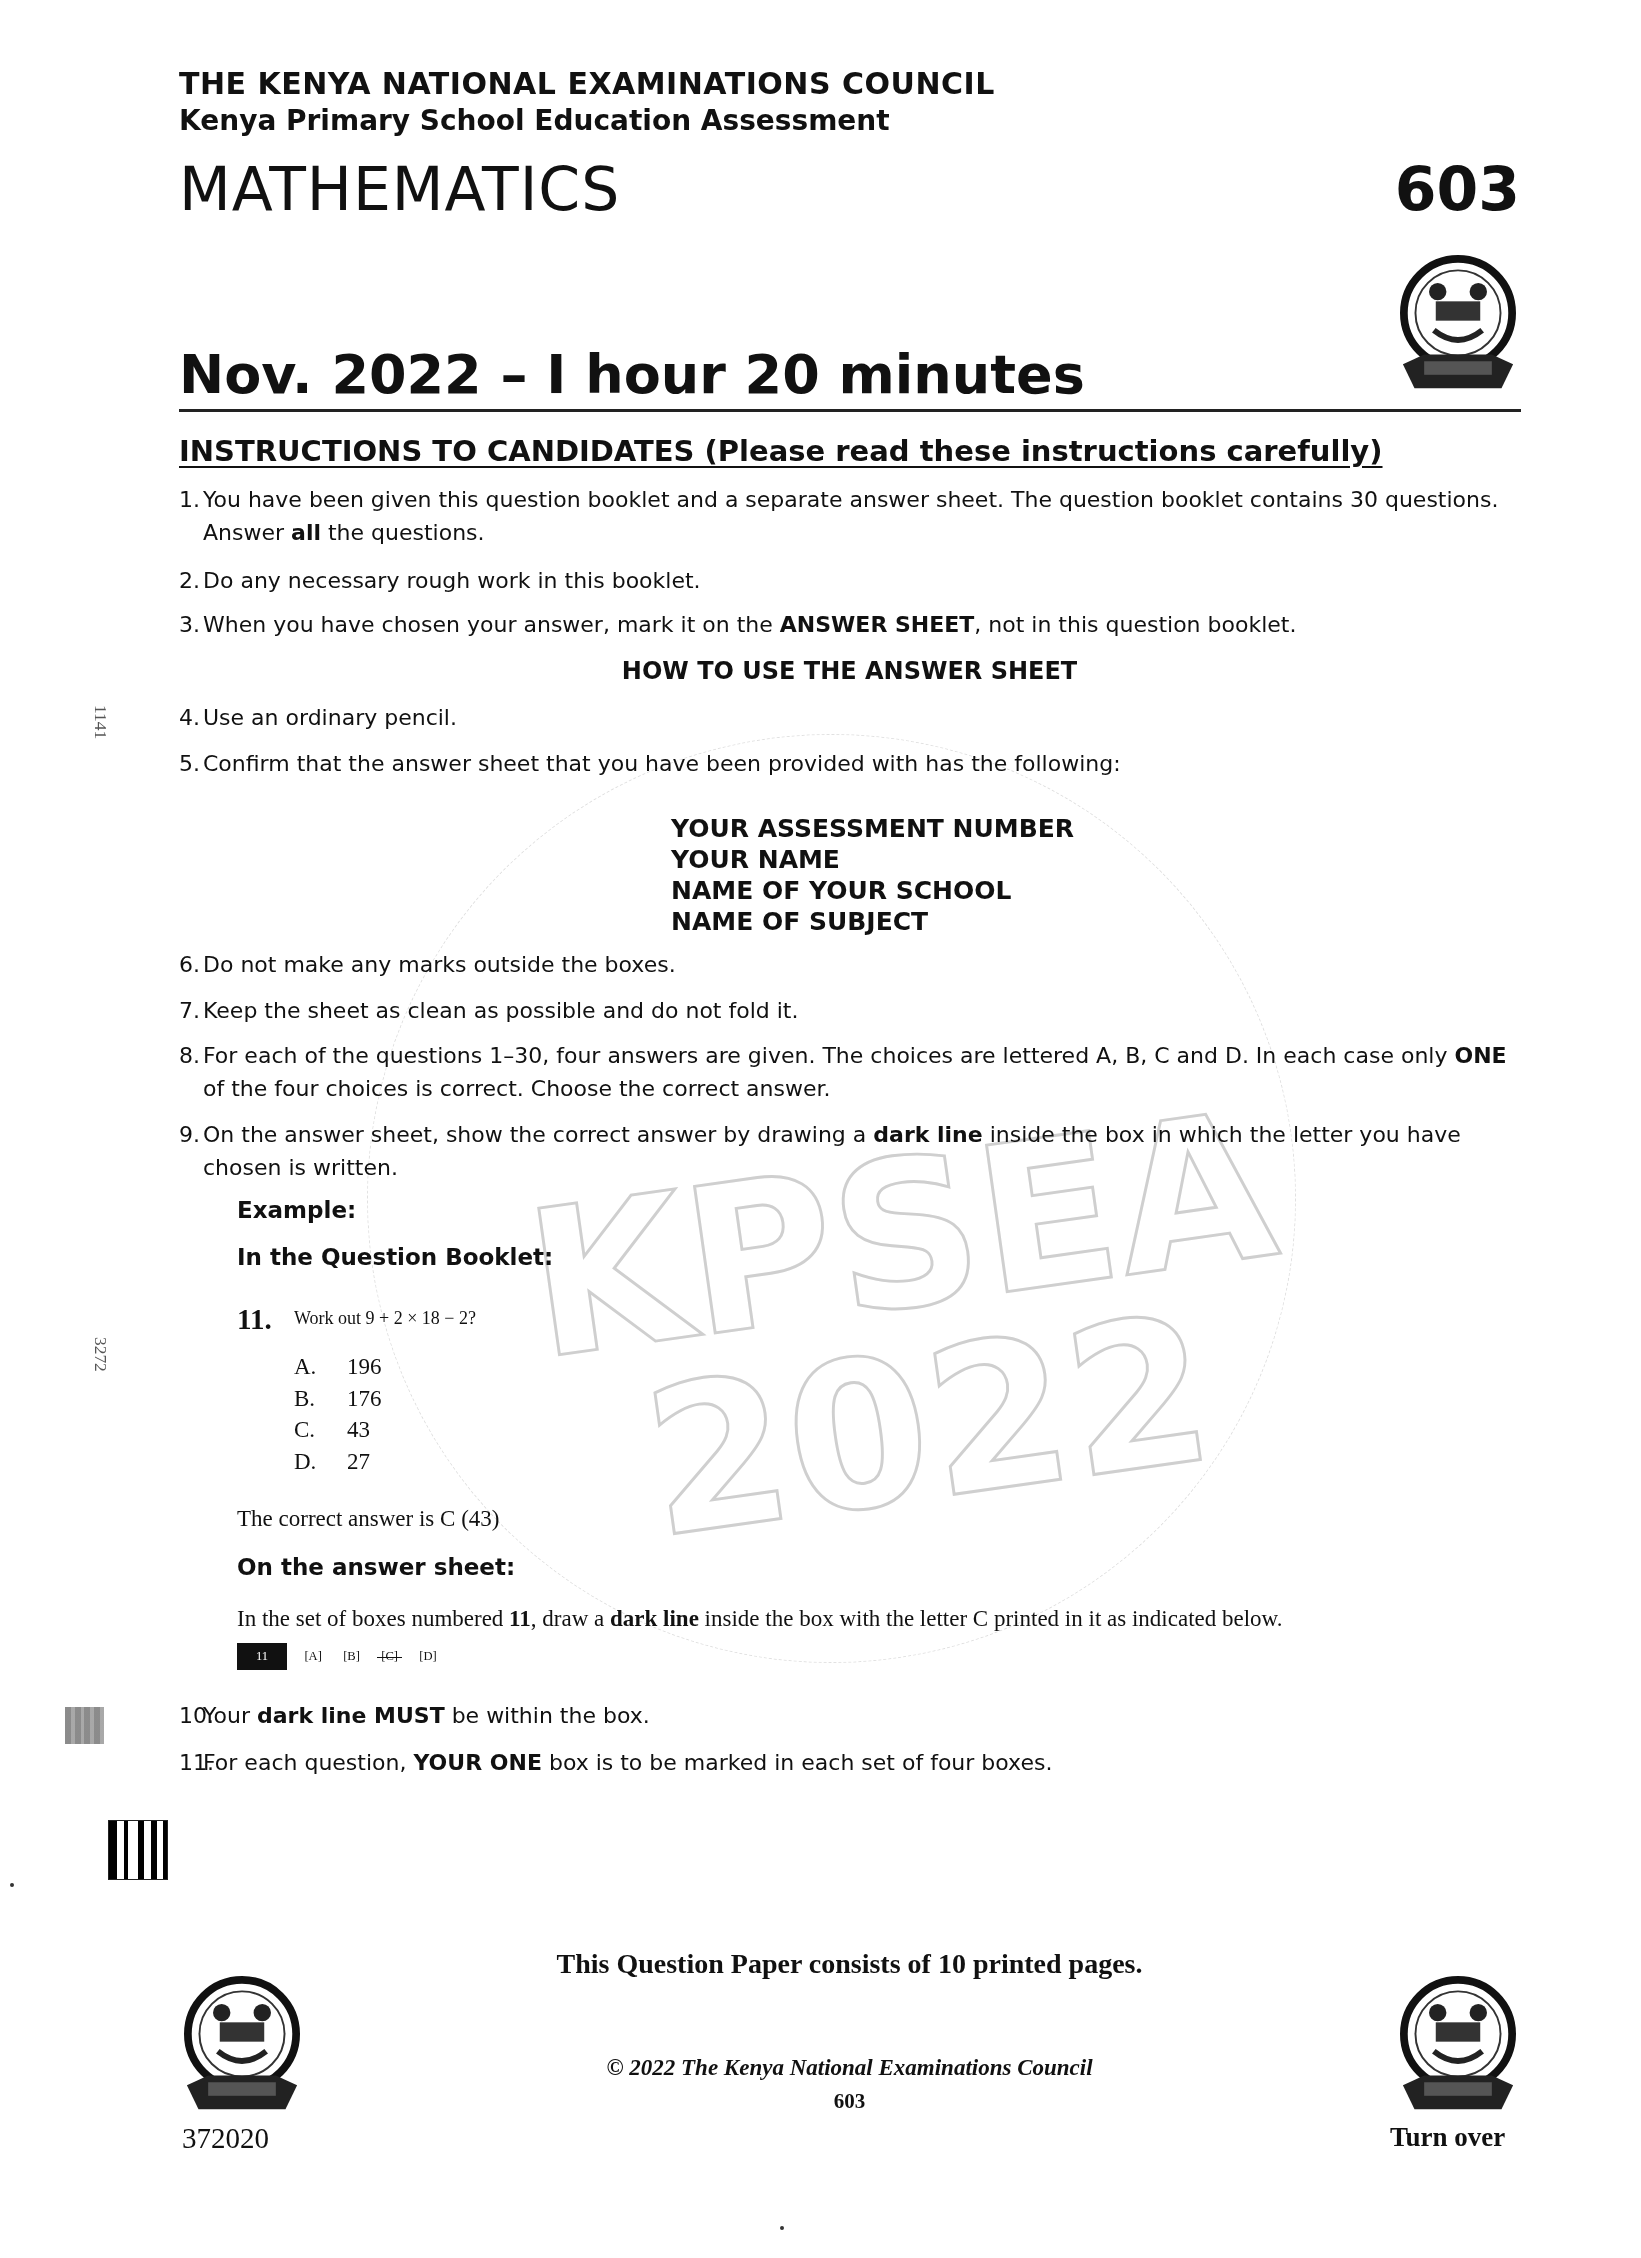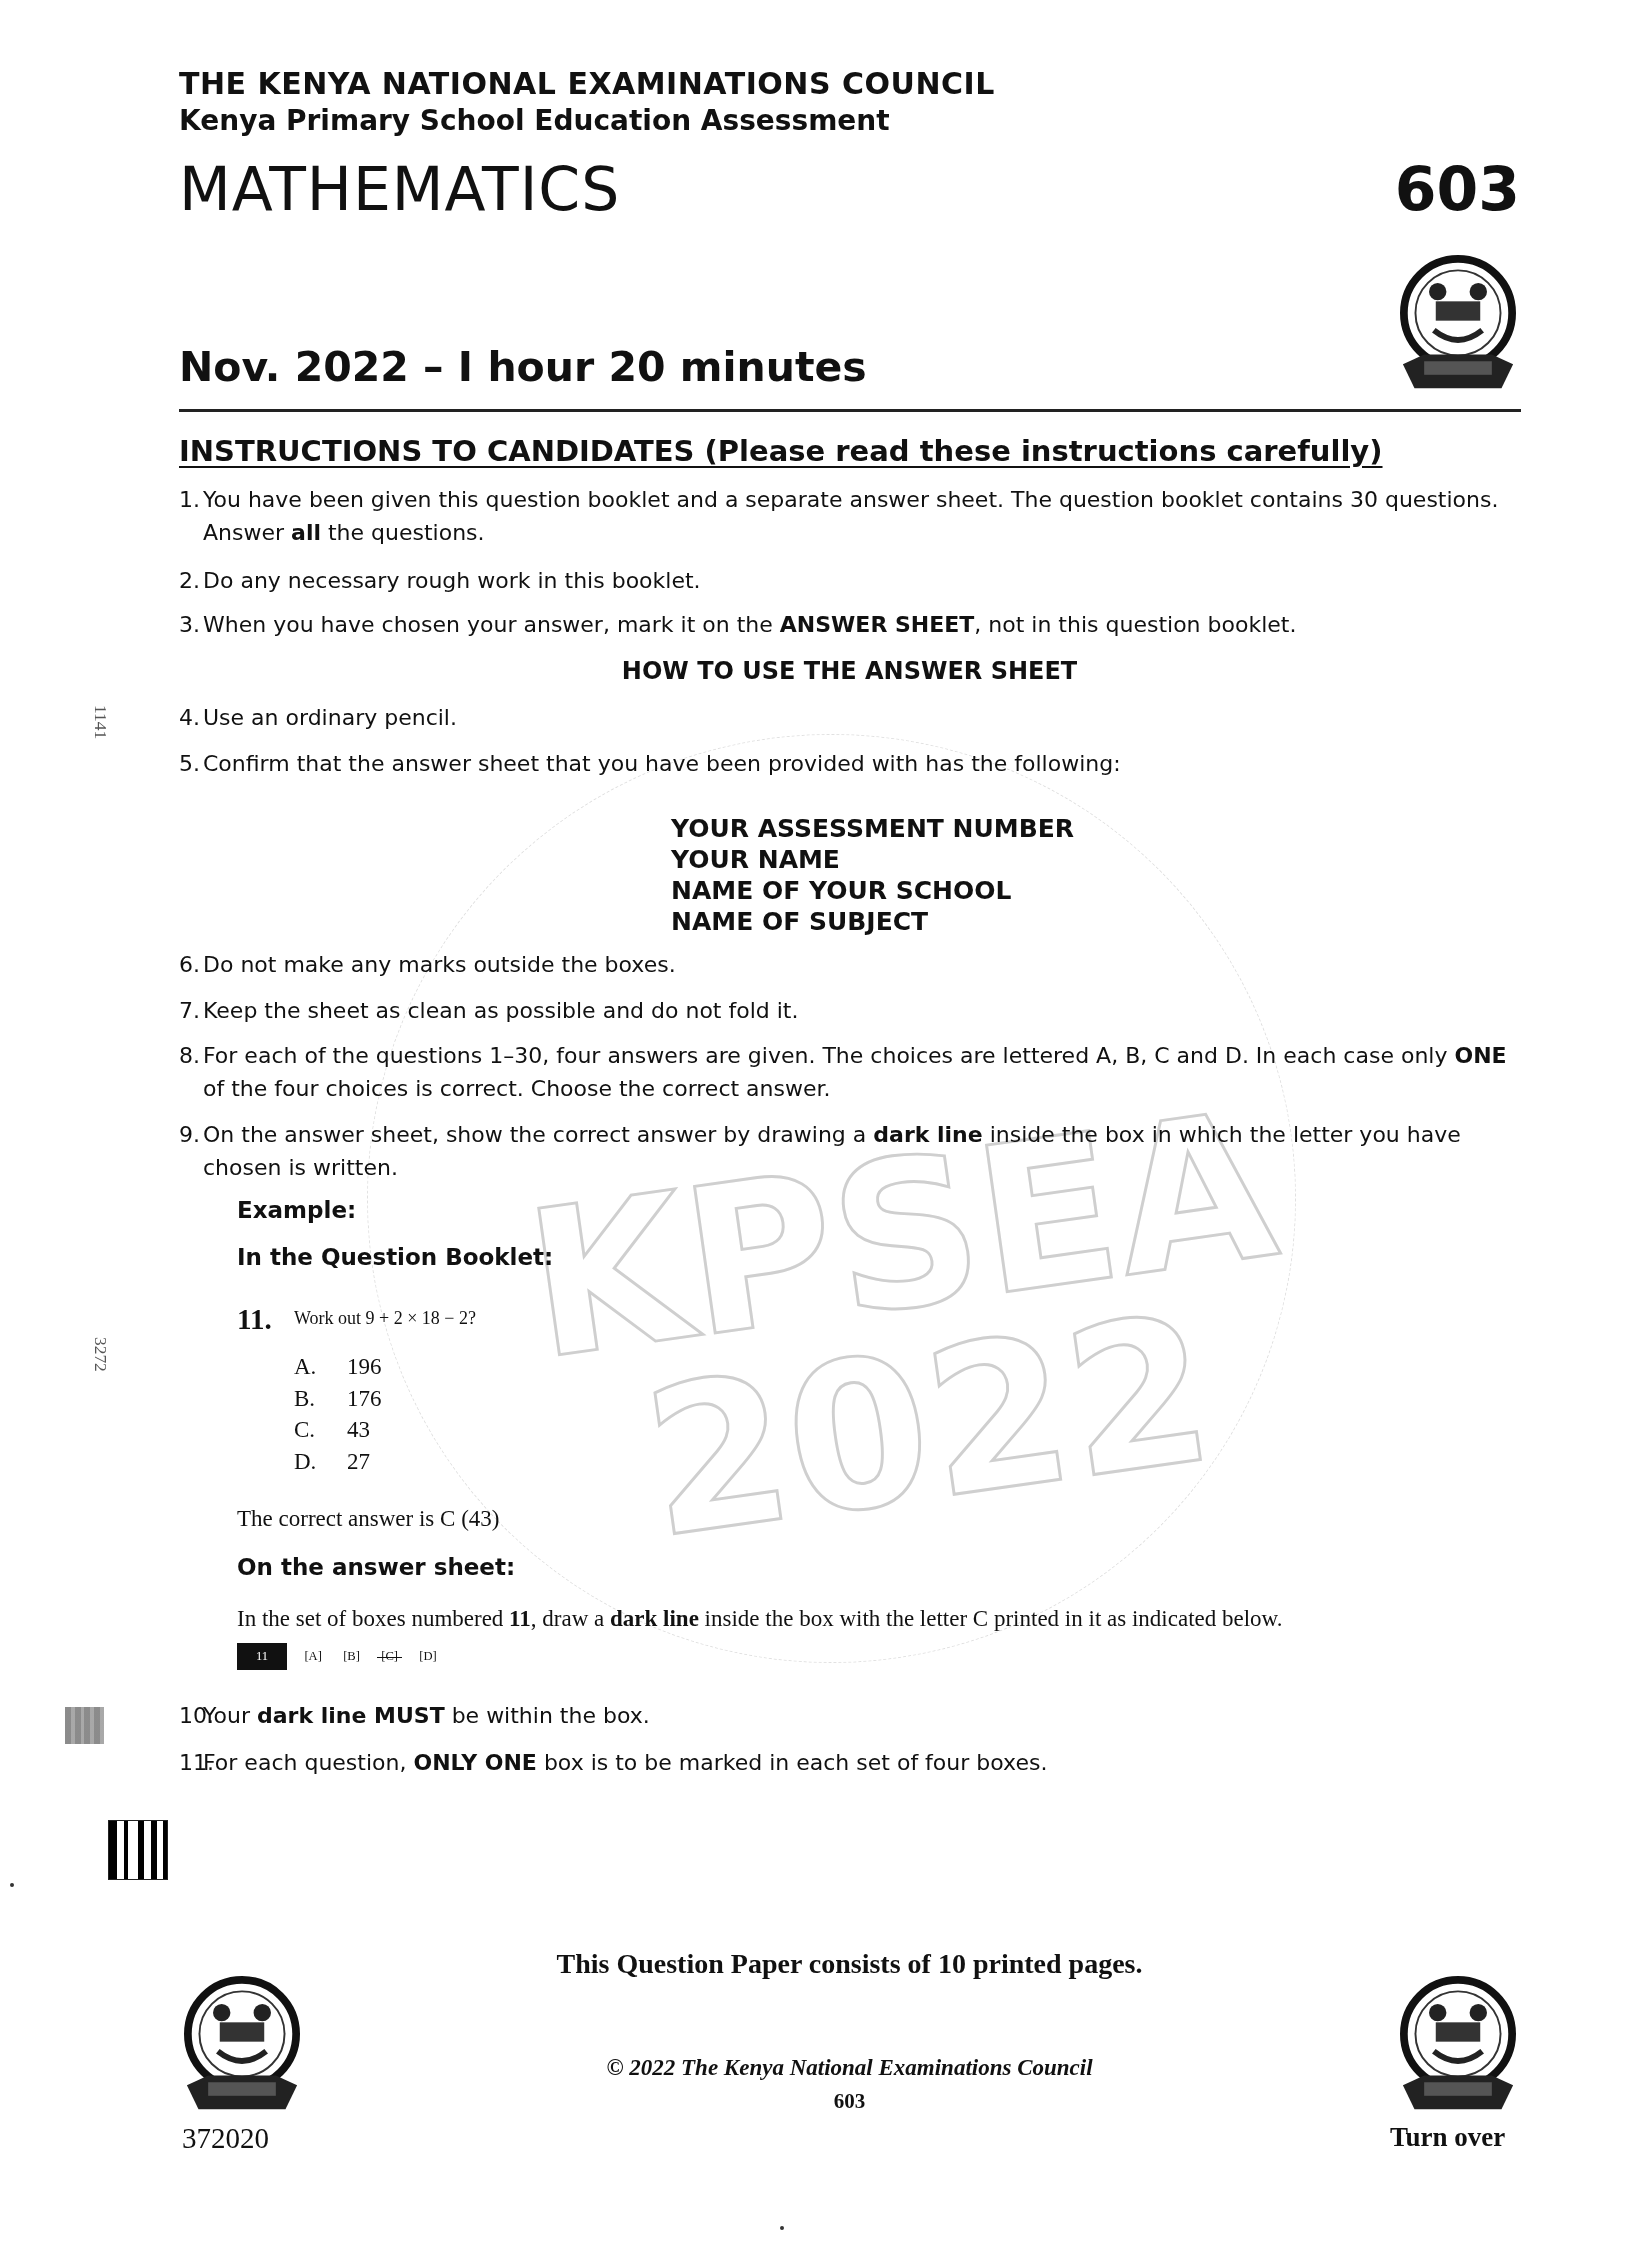--- a/index.html
+++ b/index.html
@@ -3,21 +3,21 @@
 <meta charset="utf-8">
 <style>
   html, body { margin: 0; padding: 0; background: #ffffff; }
   body { width: 1641px; height: 2258px; position: relative; overflow: hidden; color: #111; font-family: "DejaVu Sans", sans-serif; }
   .abs { position: absolute; }
 
   .council { left: 179px; top: 66px; font-size: 30px; font-weight: bold; letter-spacing: 0.5px; }
   .assess { left: 179px; top: 104px; font-size: 28px; font-weight: bold; }
   .subject { left: 179px; top: 154px; font-size: 60px; font-weight: normal; letter-spacing: 1px; }
   .code { right: 121px; top: 154px; font-size: 60px; font-weight: bold; }
-  .datetime { left: 179px; top: 343px; font-size: 41px; font-weight: bold; }
+  .datetime { left: 179px; top: 343px; font-size: 54px; font-weight: bold; }
   .rule { left: 179px; top: 409px; width: 1342px; height: 2.9px; background: #222; }
 
   .logo { width: 126px; height: 145px; }
   .logo-top { left: 1395px; top: 253px; }
   .logo-bl { left: 179px; top: 1974px; }
   .logo-br { left: 1395px; top: 1974px; }
 
   .instr-head { left: 179px; top: 434px; font-size: 29px; font-weight: bold; text-decoration: underline; text-underline-offset: 4.8px; }
 
   .item { position: absolute; left: 179px; width: 1352px; font-size: 22px; line-height: 33px; }
@@ -193,21 +193,21 @@
   <span class="opt-box">[D]</span>
 </div>
 
 <div class="item" style="top:1699px">
   <span class="num">10.</span>
   <span class="txt"><span>Your </span><b>dark line MUST</b><span> be within the box.</span></span>
 </div>
 
 <div class="item" style="top:1746px">
   <span class="num">11.</span>
-  <span class="txt"><span>For each question, </span><b>ONLY ONE</b><span> box is to be marked in each set of four boxes.</span></span>
+  <span class="txt"><span>For each question, </span><b>YOUR ONE</b><span> box is to be marked in each set of four boxes.</span></span>
 </div>
 
 <div class="abs side-code side-a">1141</div>
 <div class="abs side-code side-b">3272</div>
 <div class="abs scan-block"></div>
 <div class="abs qrcode"></div>
 <div class="abs dot" style="left:9.7px; top:1883px"></div>
 <div class="abs dot" style="left:780px; top:2226px"></div>
 
 <div class="abs pages">This Question Paper consists of 10 printed pages.</div>

